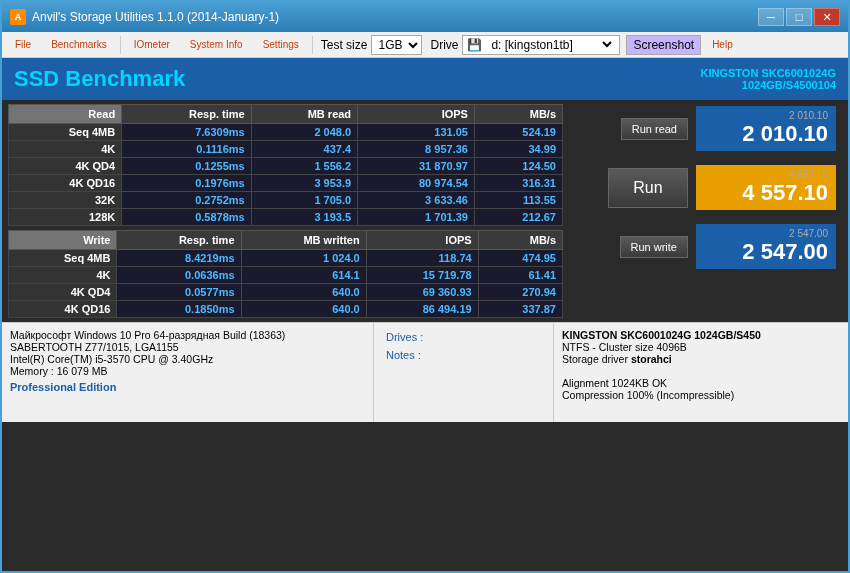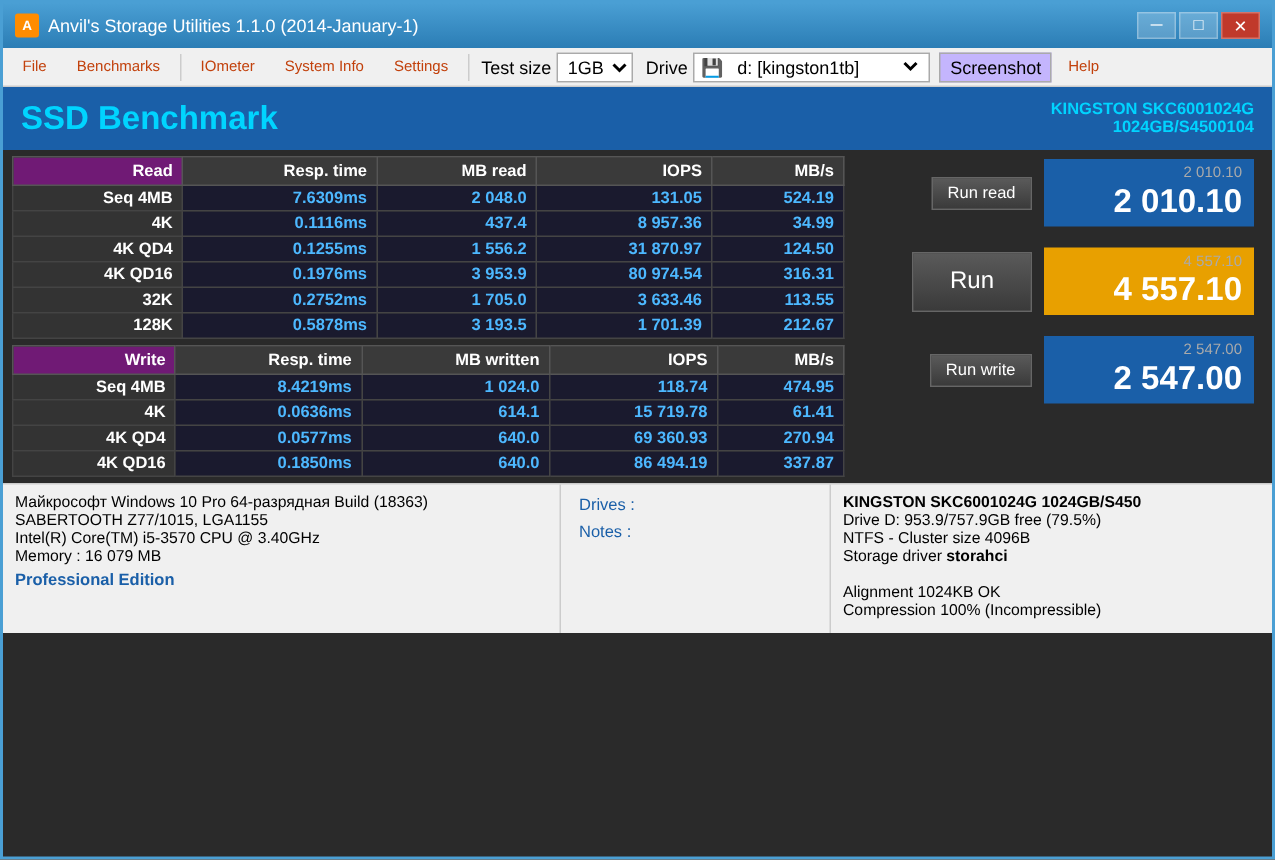--- a/index.html
+++ b/index.html
@@ -145,21 +145,21 @@
     .bench-table th {
       background: #3a3a3a;
       color: white;
       padding: 3px 6px;
       text-align: right;
       border: 1px solid #555;
       font-weight: bold;
     }
     .bench-table th:first-child {
       text-align: right;
-      background: #701a75;
+      background: #737373;
     }
     .bench-table td {
       padding: 2px 6px;
       text-align: right;
       border: 1px solid #444;
       background: #1a1a2e;
       color: #4db8ff;
       font-weight: bold;
     }
     .bench-table td:first-child {
@@ -460,21 +460,20 @@
       <div>Intel(R) Core(TM) i5-3570 CPU @ 3.40GHz</div>
       <div>Memory : 16 079 MB</div>
       <div class="pro-edition">Professional Edition</div>
     </div>
     <div class="bottom-center">
       <div>Drives :</div>
       <div>Notes :</div>
     </div>
     <div class="bottom-right">
       <div style="font-weight:bold;">KINGSTON SKC6001024G 1024GB/S450</div>
-      <div>Drive D: 953.9/757.9GB free (79.5%)</div>
       <div>NTFS - Cluster size 4096B</div>
       <div><span>Storage driver  </span><strong>storahci</strong></div>
       <div>&nbsp;</div>
       <div>Alignment 1024KB OK</div>
       <div>Compression 100% (Incompressible)</div>
     </div>
   </div>
 
 </div>
 

